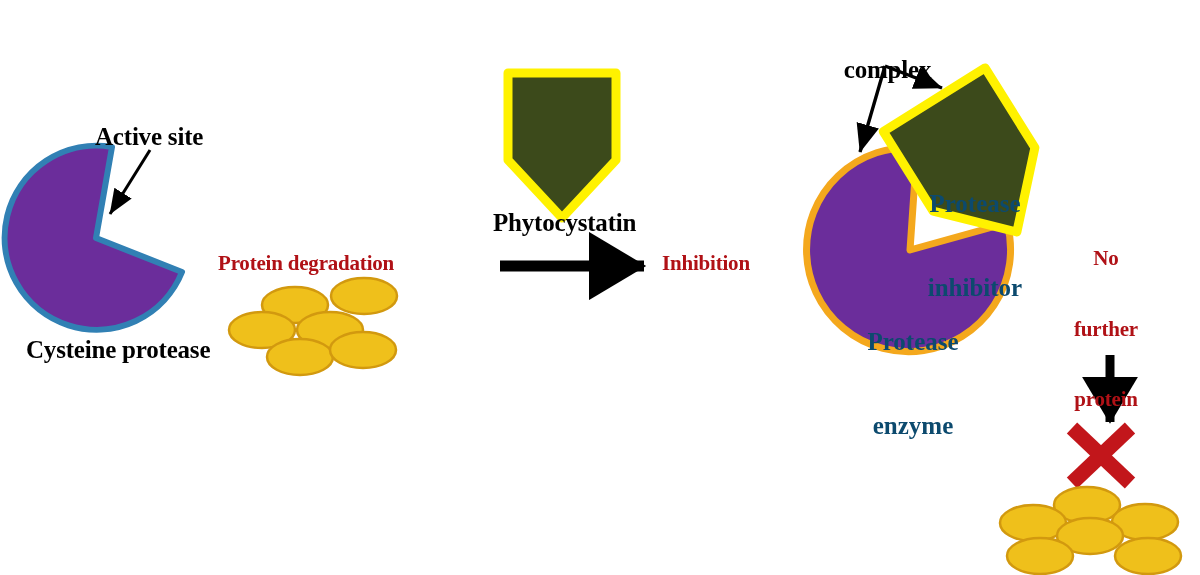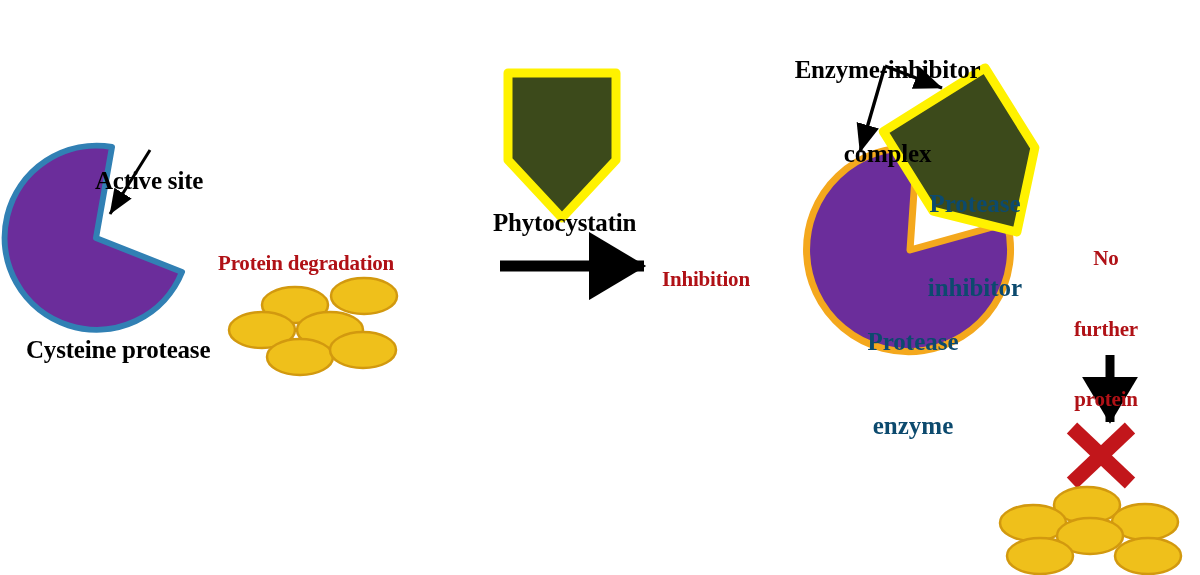--- a/index.html
+++ b/index.html
@@ -118,32 +118,31 @@
     <g>
       <ellipse cx="1087" cy="505" rx="33" ry="18" fill="#EFC01B" stroke="#D2990F" stroke-width="2.5"></ellipse>
       <ellipse cx="1033" cy="523" rx="33" ry="18" fill="#EFC01B" stroke="#D2990F" stroke-width="2.5"></ellipse>
       <ellipse cx="1145" cy="522" rx="33" ry="18" fill="#EFC01B" stroke="#D2990F" stroke-width="2.5"></ellipse>
       <ellipse cx="1090" cy="536" rx="33" ry="18" fill="#EFC01B" stroke="#D2990F" stroke-width="2.5"></ellipse>
       <ellipse cx="1040" cy="556" rx="33" ry="18" fill="#EFC01B" stroke="#D2990F" stroke-width="2.5"></ellipse>
       <ellipse cx="1148" cy="556" rx="33" ry="18" fill="#EFC01B" stroke="#D2990F" stroke-width="2.5"></ellipse>
     </g>
   </svg>
 
-  <div class="lbl lbl-black" style="left:95px; top:123px;margin-top:44px;">Active site</div>
+  <div class="lbl lbl-black" style="left:95px; top:123px;">Active site</div>
 
   <div class="lbl lbl-black" style="left:8px; top:336px;margin-left:18px;">Cysteine protease</div>
 
   <div class="lbl lbl-red" style="left:218px; top:252px;">Protein degradation</div>
 
   <div class="lbl lbl-black" style="left:493px; top:209px;">Phytocystatin</div>
 
-  <div class="lbl lbl-red" style="left:662px; top:268px;">Inhibition</div>
+  <div class="lbl lbl-red" style="left:662px; top:252px;">Inhibition</div>
 
   <div class="lbl lbl-black lbl-center" style="left:780px; top:0px; width:215px;">
-    <div>Enzyme-inhibitor</div>
     <div>complex</div>
   </div>
 
   <div class="lbl lbl-white lbl-center" style="left:905px; top:134px; width:140px;">
     <div>Protease</div>
     <div>inhibitor</div>
   </div>
 
   <div class="lbl lbl-white lbl-center" style="left:843px; top:272px; width:140px;">
     <div>Protease</div>

